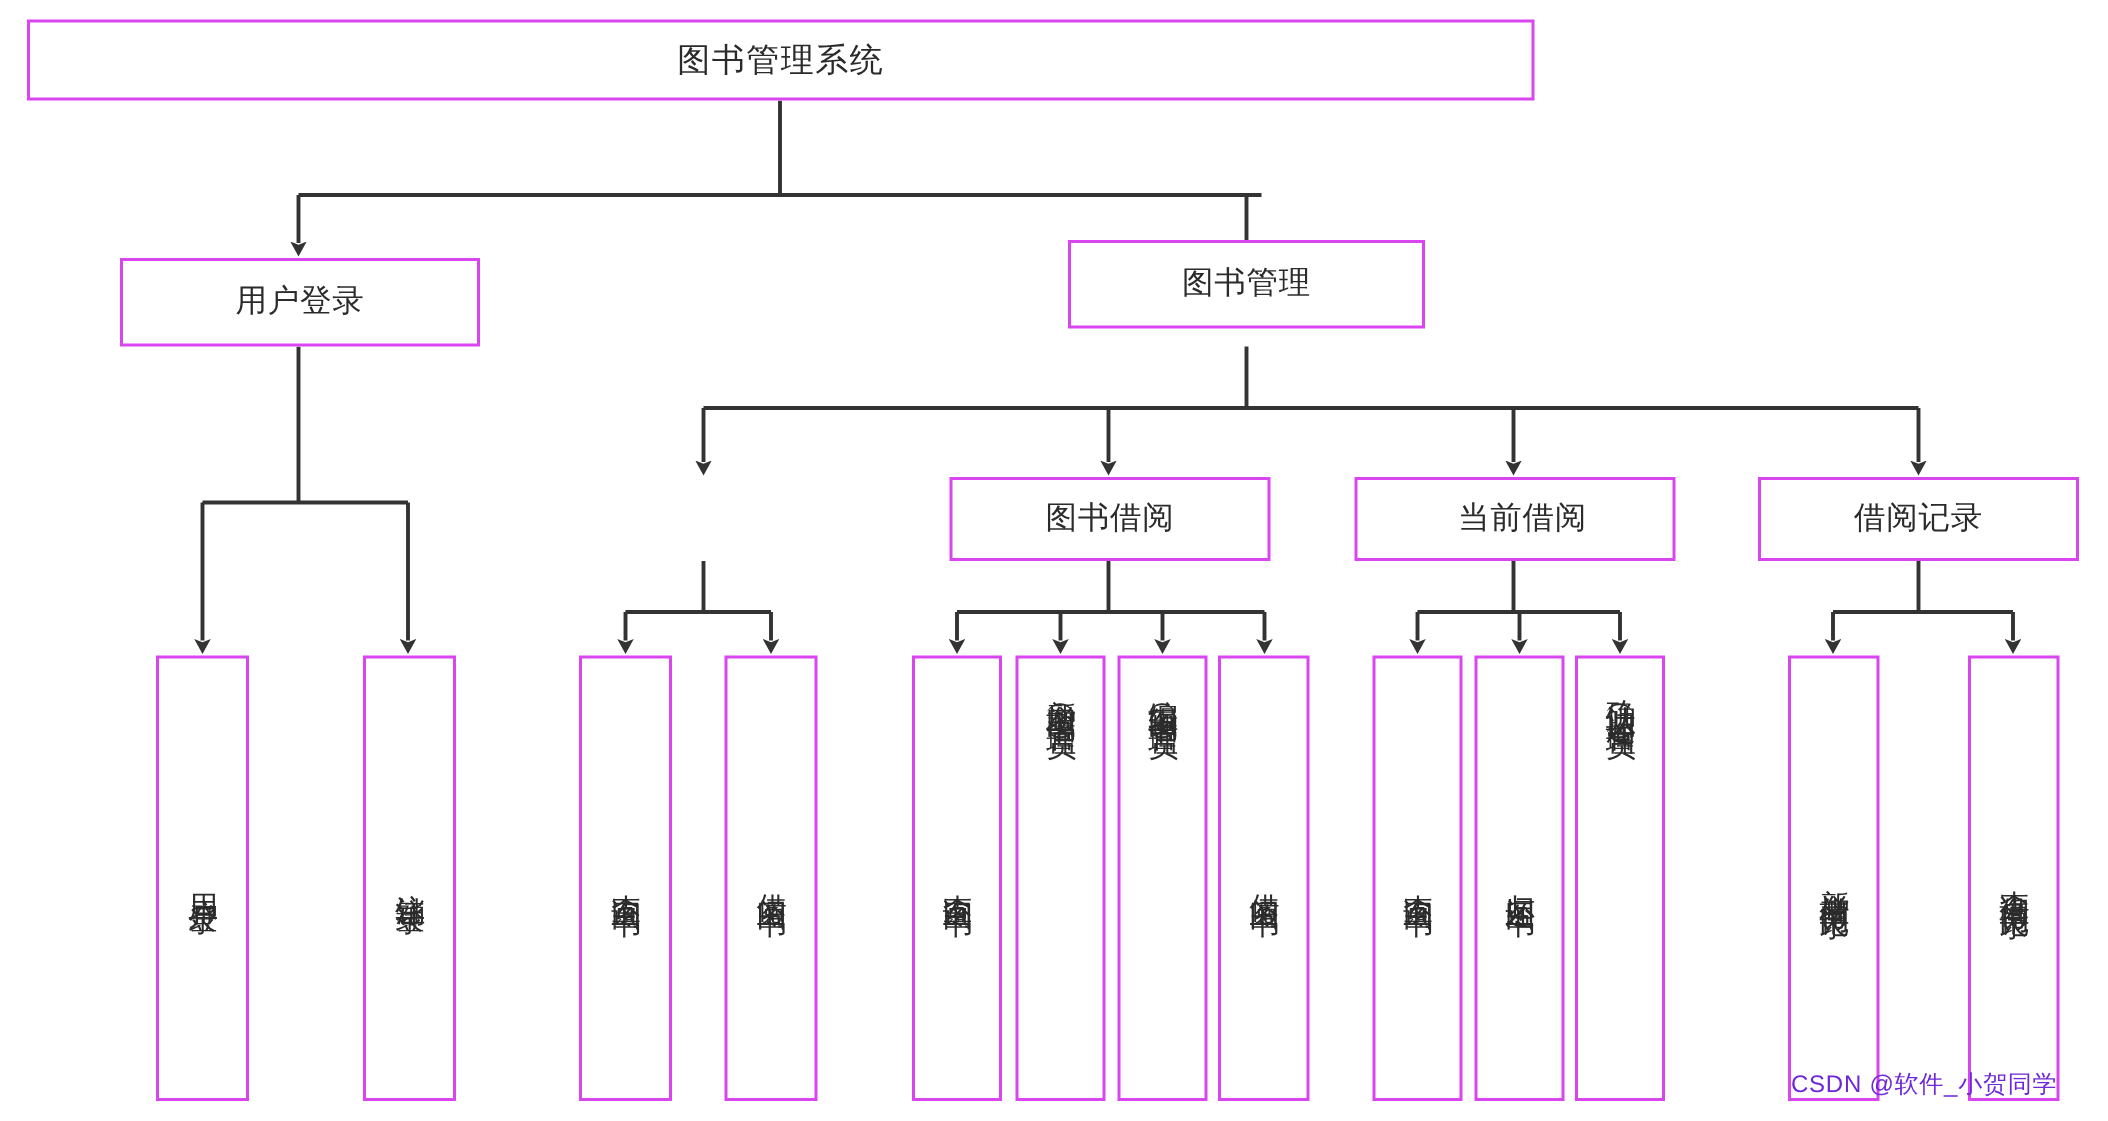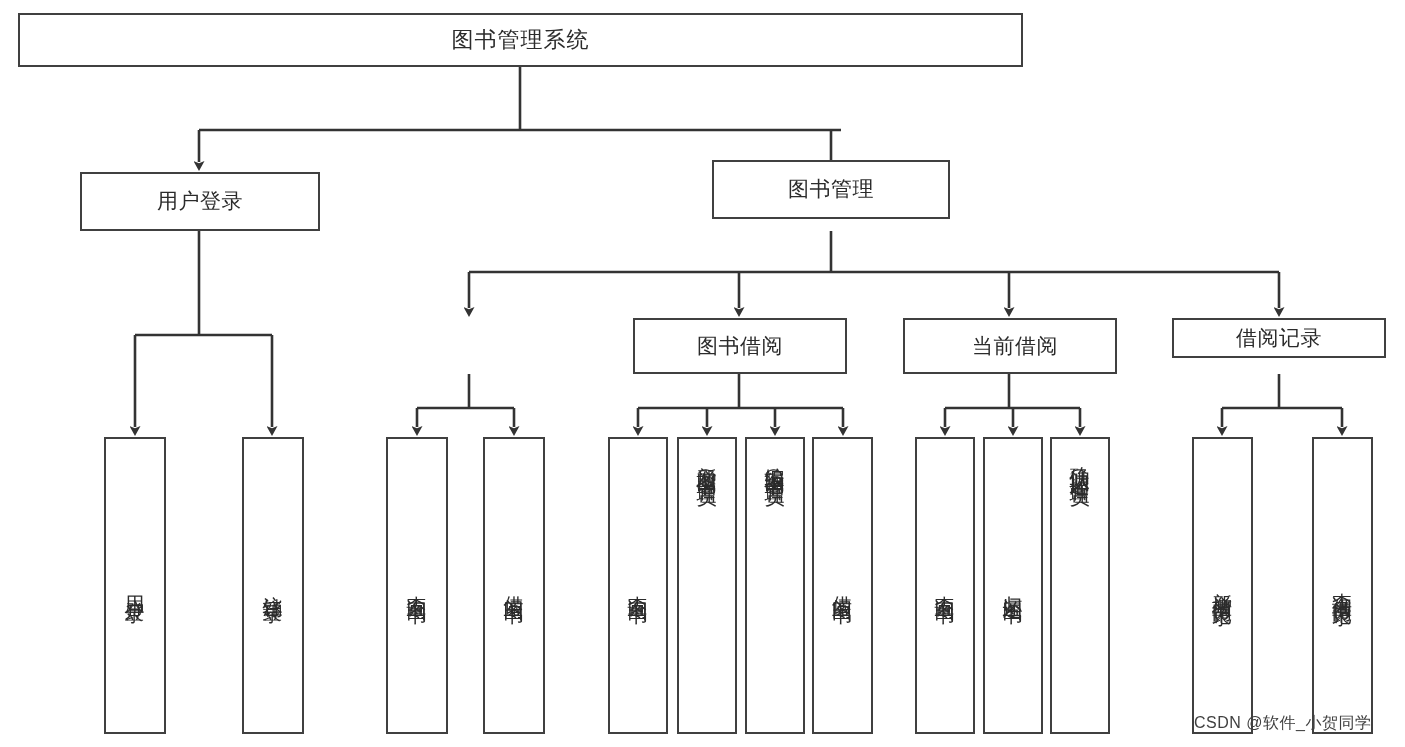--- a/index.html
+++ b/index.html
@@ -23,21 +23,21 @@
     left: 0;
     top: 0;
     width: 1405px;
     height: 747px;
     pointer-events: none;
   }
   .node {
     position: absolute;
     box-sizing: border-box;
     background: #ffffff;
-    border: 2px solid #404040;
+    border: 2px solid #d946ef;
     display: flex;
     align-items: center;
     justify-content: center;
     color: #2b2b2b;
   }
   .node .label {
     display: block;
     text-align: center;
     line-height: 1.18;
     white-space: nowrap;
@@ -65,21 +65,21 @@
   }
   .node.vert.centered {
     align-items: center;
     padding-top: 0;
   }
   .watermark {
     position: absolute;
     left: 1194px;
     top: 713px;
     font-size: 16px;
-    color: #404040;
+    color: #6d28d9;
     white-space: nowrap;
     letter-spacing: 0.5px;
     font-family: "Liberation Sans", "DejaVu Sans", sans-serif;
   }
 </style>
 </head>
 <body>
 
 <div id="canvas">
 
@@ -143,21 +143,21 @@
   <div class="node horiz" style="left:712px;top:160px;width:238px;height:59px;">
     <span class="label">图书管理</span>
   </div>
 
   <div class="node horiz" style="left:633px;top:318px;width:214px;height:56px;">
     <span class="label">图书借阅</span>
   </div>
   <div class="node horiz" style="left:903px;top:318px;width:214px;height:56px;padding-left:10px;">
     <span class="label">当前借阅</span>
   </div>
-  <div class="node horiz" style="left:1172px;top:318px;width:214px;height:40px;">
+  <div class="node horiz" style="left:1172px;top:318px;width:214px;height:56px;">
     <span class="label">借阅记录</span>
   </div>
 
   <div class="node vert centered" style="left:104px;top:437px;width:62px;height:297px;">
     <span class="label">用户登录</span>
   </div>
   <div class="node vert centered" style="left:242px;top:437px;width:62px;height:297px;">
     <span class="label">注销登录</span>
   </div>
   <div class="node vert centered" style="left:386px;top:437px;width:62px;height:297px;">

